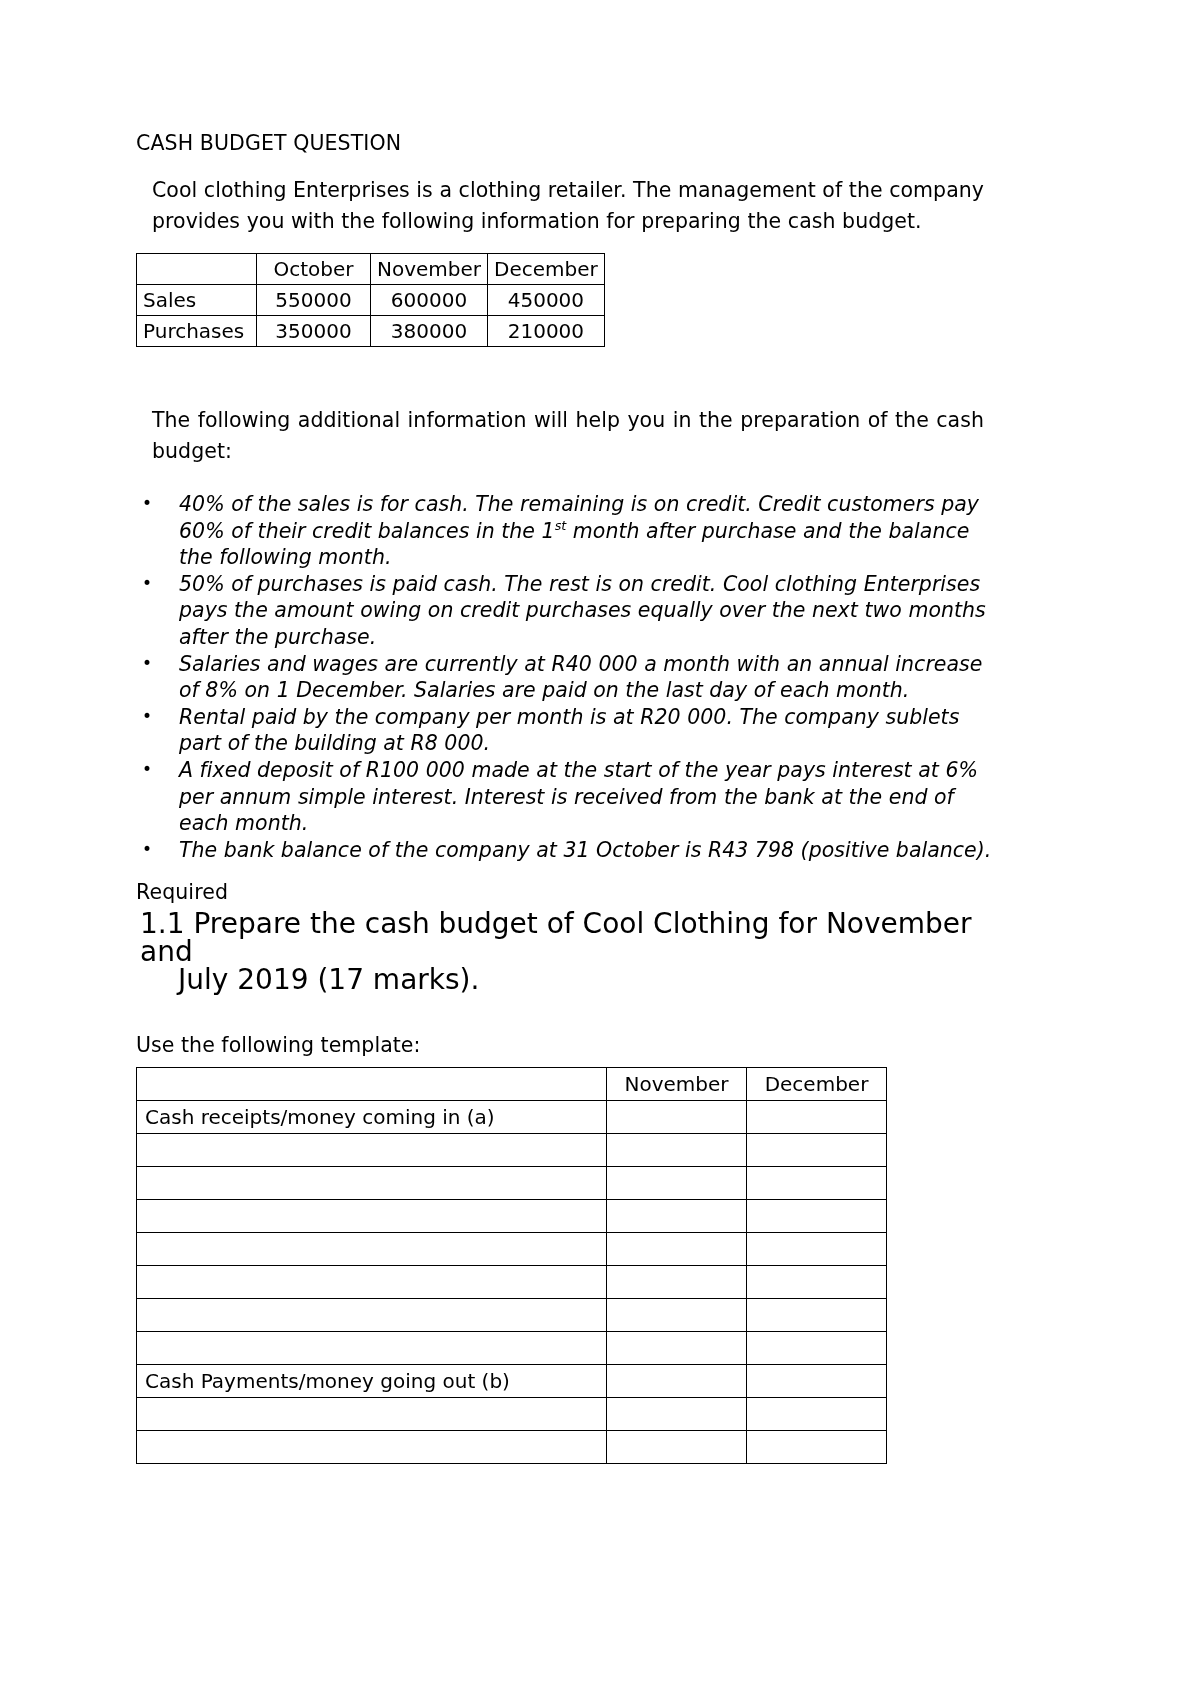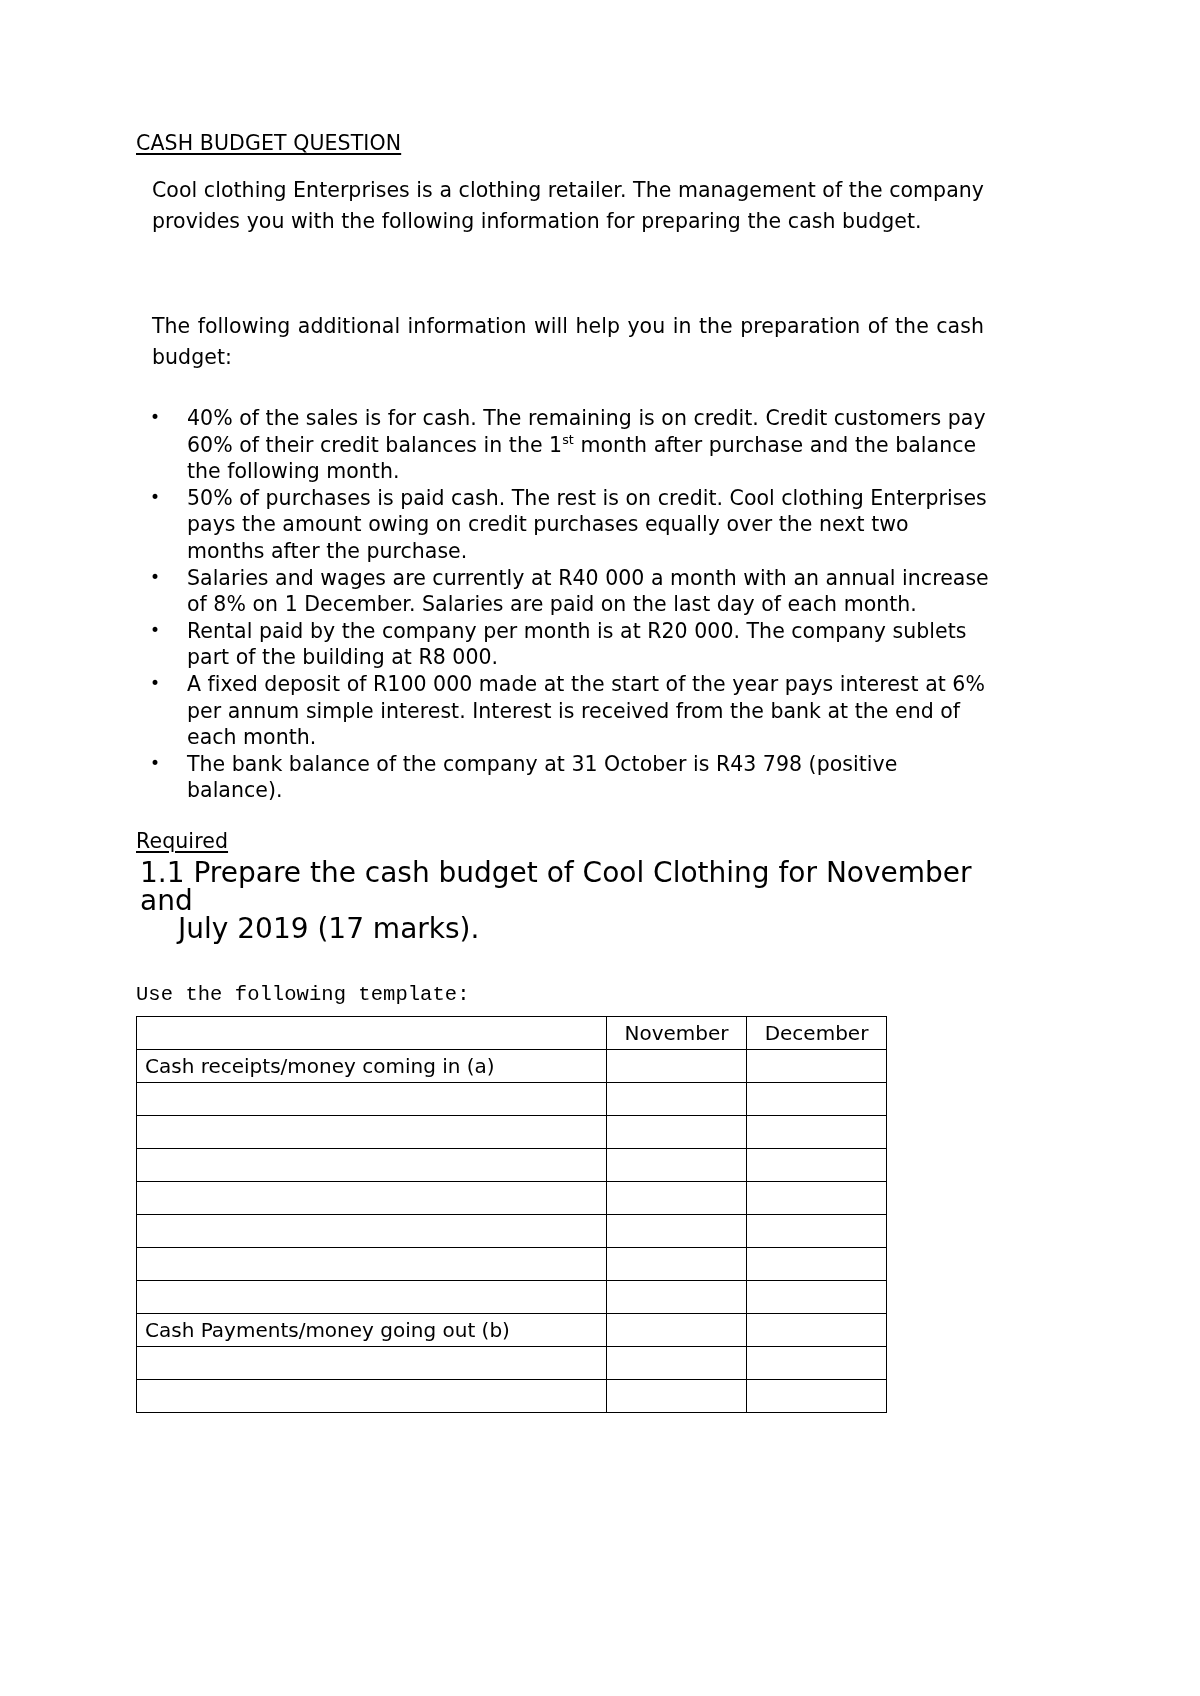--- a/index.html
+++ b/index.html
@@ -22,41 +22,39 @@
     box-sizing: border-box;
     padding: 128px 200px 0 136px;
   }
   .content {
     width: 864px;
   }
 
   .heading-underline {
     font-size: 20.5px;
     line-height: 31px;
-    text-decoration: underline;
     text-underline-offset: 3px;
     margin: 0 0 2px 0;
     letter-spacing: 0.1px;
   }
 
   p.body-just {
     font-size: 20.5px;
     line-height: 31px;
     margin: 16px;
     text-align: justify;
     text-justify: inter-word;
     letter-spacing: 0.05px;
   }
   p.body-left {
     font-size: 20.5px;
     line-height: 31px;
     margin: 0;
     text-align: left;
     letter-spacing: 0.05px;
-    font-family: Liberation Mono, monospace;
   }
 
   
   table.data-table {
     border-collapse: collapse;
     margin: 4px 0 0 0;
     table-layout: fixed;
   }
   table.data-table td {
     border: 1.6px solid #000000;
@@ -67,23 +65,24 @@
     vertical-align: middle;
     box-sizing: border-box;
   }
   td.c-label { width: 120px; text-align: left; padding-left: 10px; }
   td.c-month { width: 114px; text-align: center; }
   td.c-val   { text-align: center; }
   td.c-empty { }
 
   
   ul.bullets {
-    margin: 8px;
+    margin: 0;
     padding: 0;
     list-style: none;
+    font-style: italic;
   }
   ul.bullets > li {
     position: relative;
     padding-left: 43px;
     font-size: 20.5px;
     line-height: 26.6px;
     margin: 0 0 0 0;
     text-align: left;
     letter-spacing: 0.03px;
   }
@@ -138,20 +137,42 @@
 </head>
 <body>
 
 <div class="page">
   <div class="content">
 
     <div class="heading-underline">CASH BUDGET QUESTION</div>
 
     <p class="body-just">Cool clothing Enterprises is a clothing retailer. The management of the company provides you with the following information for preparing the cash budget.</p>
 
+    <table class="data-table">
+      <tbody>
+        <tr>
+          <td class="c-label c-empty"></td>
+          <td class="c-month">October</td>
+          <td class="c-month">November</td>
+          <td class="c-month">December</td>
+        </tr>
+        <tr>
+          <td class="c-label">Sales</td>
+          <td class="c-month c-val">550000</td>
+          <td class="c-month c-val">600000</td>
+          <td class="c-month c-val">450000</td>
+        </tr>
+        <tr>
+          <td class="c-label">Purchases</td>
+          <td class="c-month c-val">350000</td>
+          <td class="c-month c-val">380000</td>
+          <td class="c-month c-val">210000</td>
+        </tr>
+      </tbody>
+    </table>
 
     <div class="gap-42"></div>
 
     <p class="body-just">The following additional information will help you in the preparation of the cash budget:</p>
 
     <div class="gap-8"></div>
 
     <ul class="bullets">
       <li><span>40% of the sales is for cash. The remaining is on credit. Credit customers pay 60% of their credit balances in the 1</span><sup class="ordsup">st</sup><span> month after purchase and the balance the following month.</span></li>
       <li><span>50% of purchases is paid cash. The rest is on credit. Cool clothing Enterprises pays the amount owing on credit purchases equally over the next two months after the purchase.</span></li>

